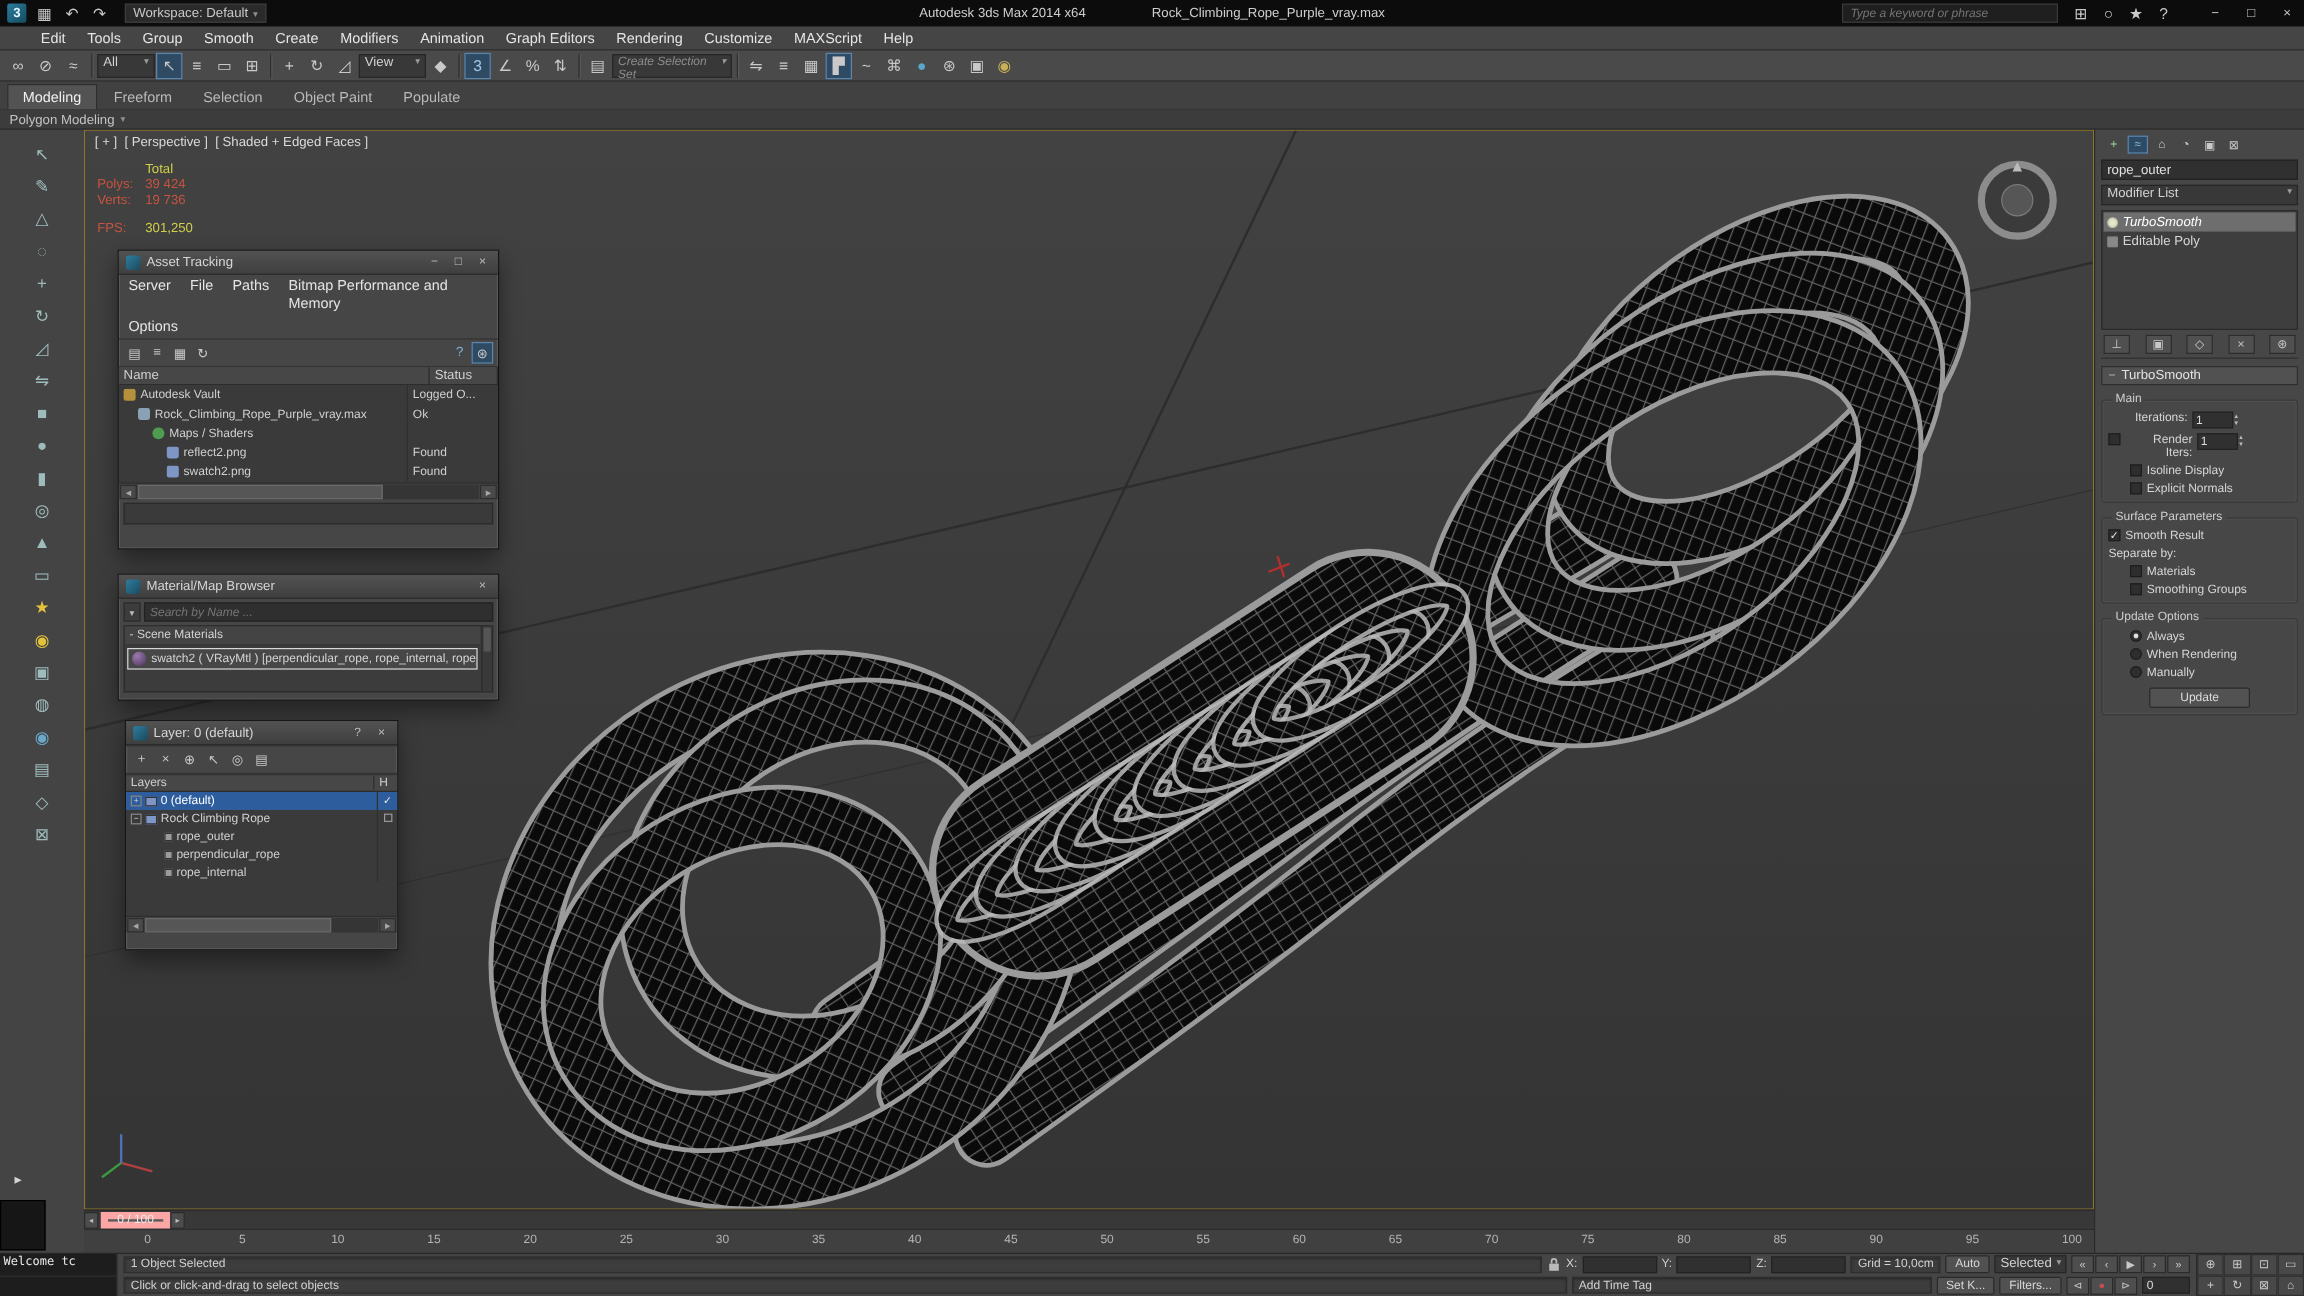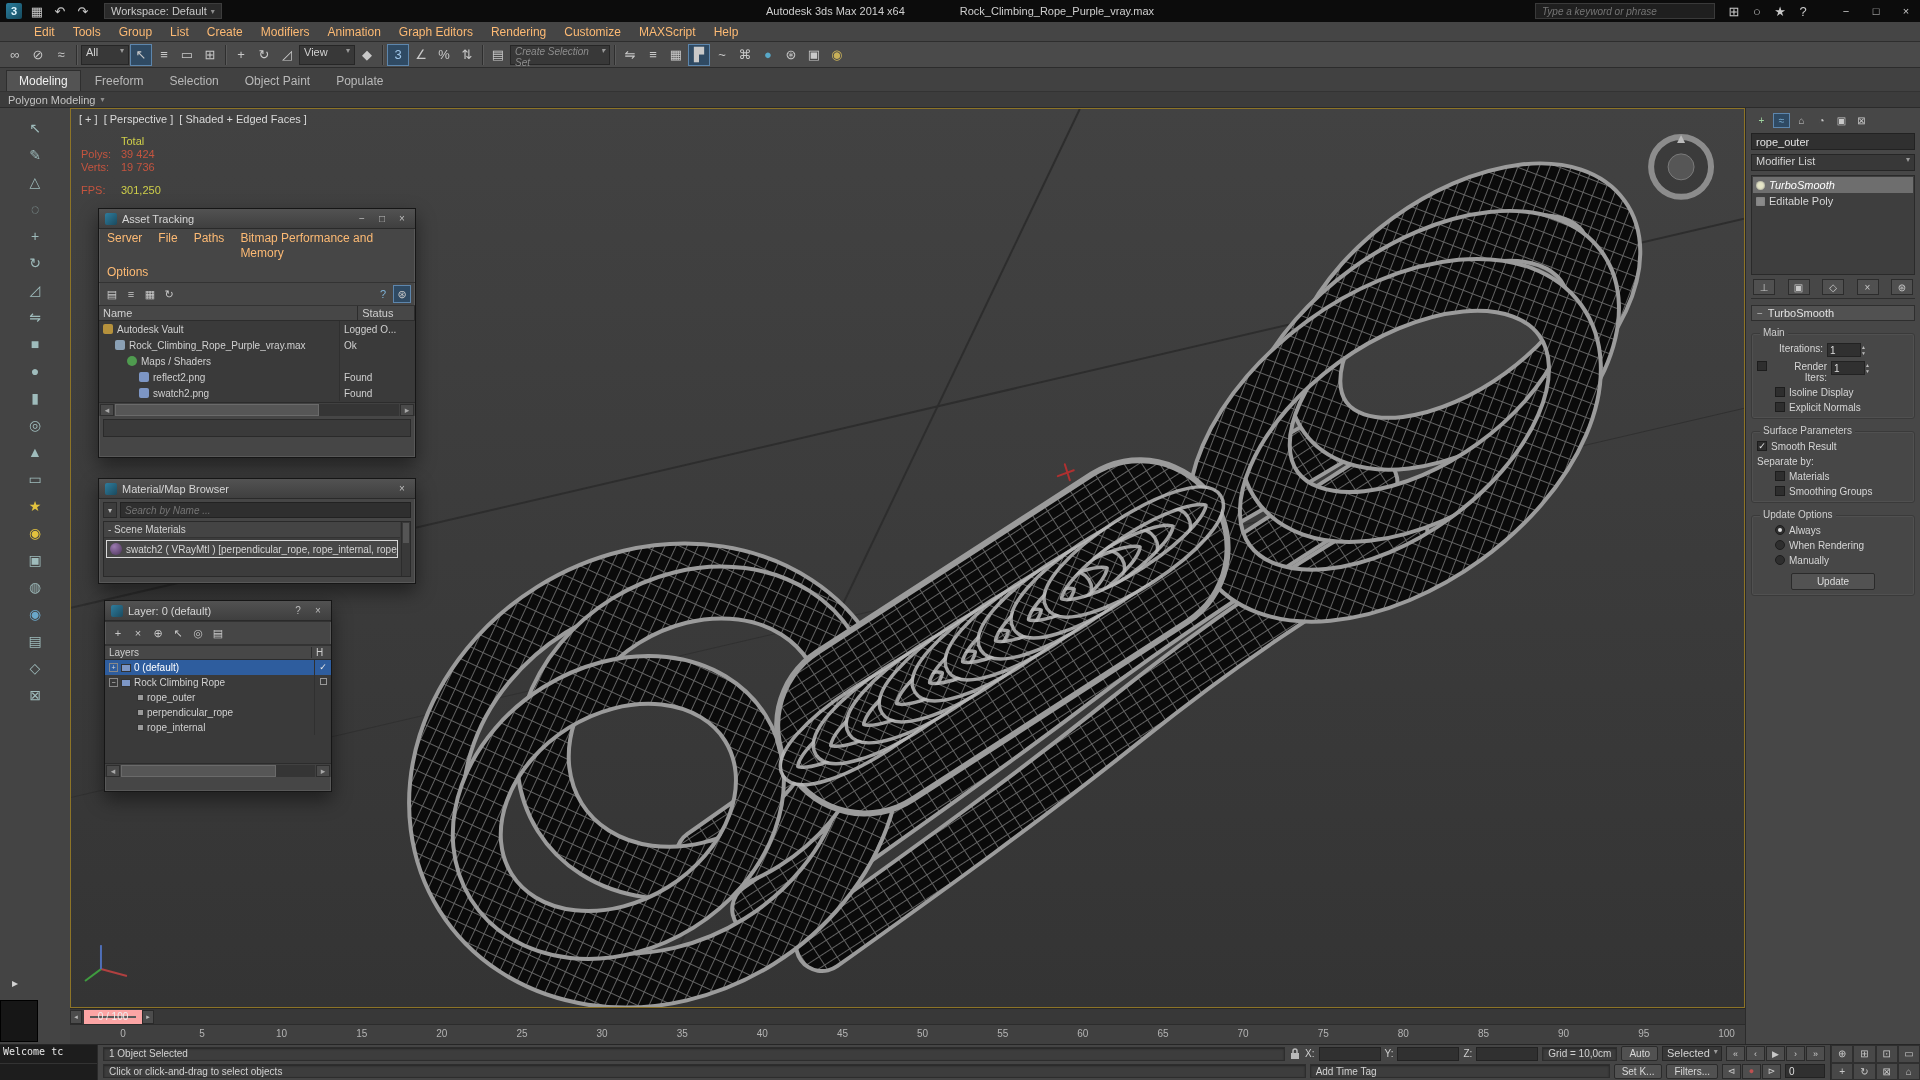--- a/index.html
+++ b/index.html
@@ -12,21 +12,21 @@
 .ws-dd{display:flex;align-items:center;gap:4px;background:#2a2a2a;border:1px solid #3d3d3d;height:16px;padding:0 6px;font-size:11px;color:#c9c9c9;margin-left:6px}
 .ws-dd .da{font-size:8px;color:#8f8f8f}
 #tb-title{position:absolute;left:50%;transform:translateX(-50%);display:flex;gap:55px;font-size:11px;color:#cfcfcf;white-space:nowrap}
 #tb-right{margin-left:auto;display:flex;align-items:center;gap:8px}
 #tb-search{width:180px;height:16px;background:#1f1f1f;border:1px solid #3a3a3a;color:#8a8a8a;font-style:italic;font-size:10px;padding:0 6px}
 #win-icons{display:flex;gap:14px;margin-left:16px}
 #win-icons .ic{width:16px;height:16px;font-size:11px;background:none;border:none}
 
 
 #menubar{position:absolute;top:22px;left:0;right:0;height:20px;background:#454545;border-bottom:1px solid #2e2e2e;display:flex;align-items:center;padding-left:26px;gap:2px;z-index:19}
-.menu-item{padding:2px 8px;color:#fdba74;font-size:12px;cursor:default}
+.menu-item{padding:2px 8px;color:#e5e5e5;font-size:12px;cursor:default}
 
 
 #toolbar{position:absolute;top:42px;left:0;right:0;height:26px;background:#4a4a4a;border-bottom:1px solid #2c2c2c;display:flex;align-items:center;gap:1px;padding:0 4px;z-index:18}
 .ic{width:22px;height:22px;display:inline-flex;align-items:center;justify-content:center;color:#c9c9c9;font-size:13px;border:1px solid transparent;cursor:default}
 .ic.on{background:#2f4a63;border-color:#5d86ad}
 .icstrip{display:inline-flex;gap:1px;align-items:center}
 .dd{display:inline-flex;align-items:flex-start;justify-content:space-between;background:#383838;border:1px solid #262626;height:20px;padding:0 4px;font-size:11px;color:#d2d2d2}
 .dd .da{color:#9a9a9a;font-size:8px;margin-left:4px}
 #filter-dd{width:48px}
 #coord-dd{width:56px}
@@ -198,21 +198,21 @@
           <span class="ic">□</span>
           <span class="ic">×</span>
         </span>
     </div>
   </div>
 
   <div id="menubar">
       <span class="menu-item">Edit</span>
       <span class="menu-item">Tools</span>
       <span class="menu-item">Group</span>
-      <span class="menu-item">List</span>
+      <span class="menu-item">Smooth</span>
       <span class="menu-item">Create</span>
       <span class="menu-item">Modifiers</span>
       <span class="menu-item">Animation</span>
       <span class="menu-item">Graph Editors</span>
       <span class="menu-item">Rendering</span>
       <span class="menu-item">Customize</span>
       <span class="menu-item">MAXScript</span>
       <span class="menu-item">Help</span>
     </div>
 

